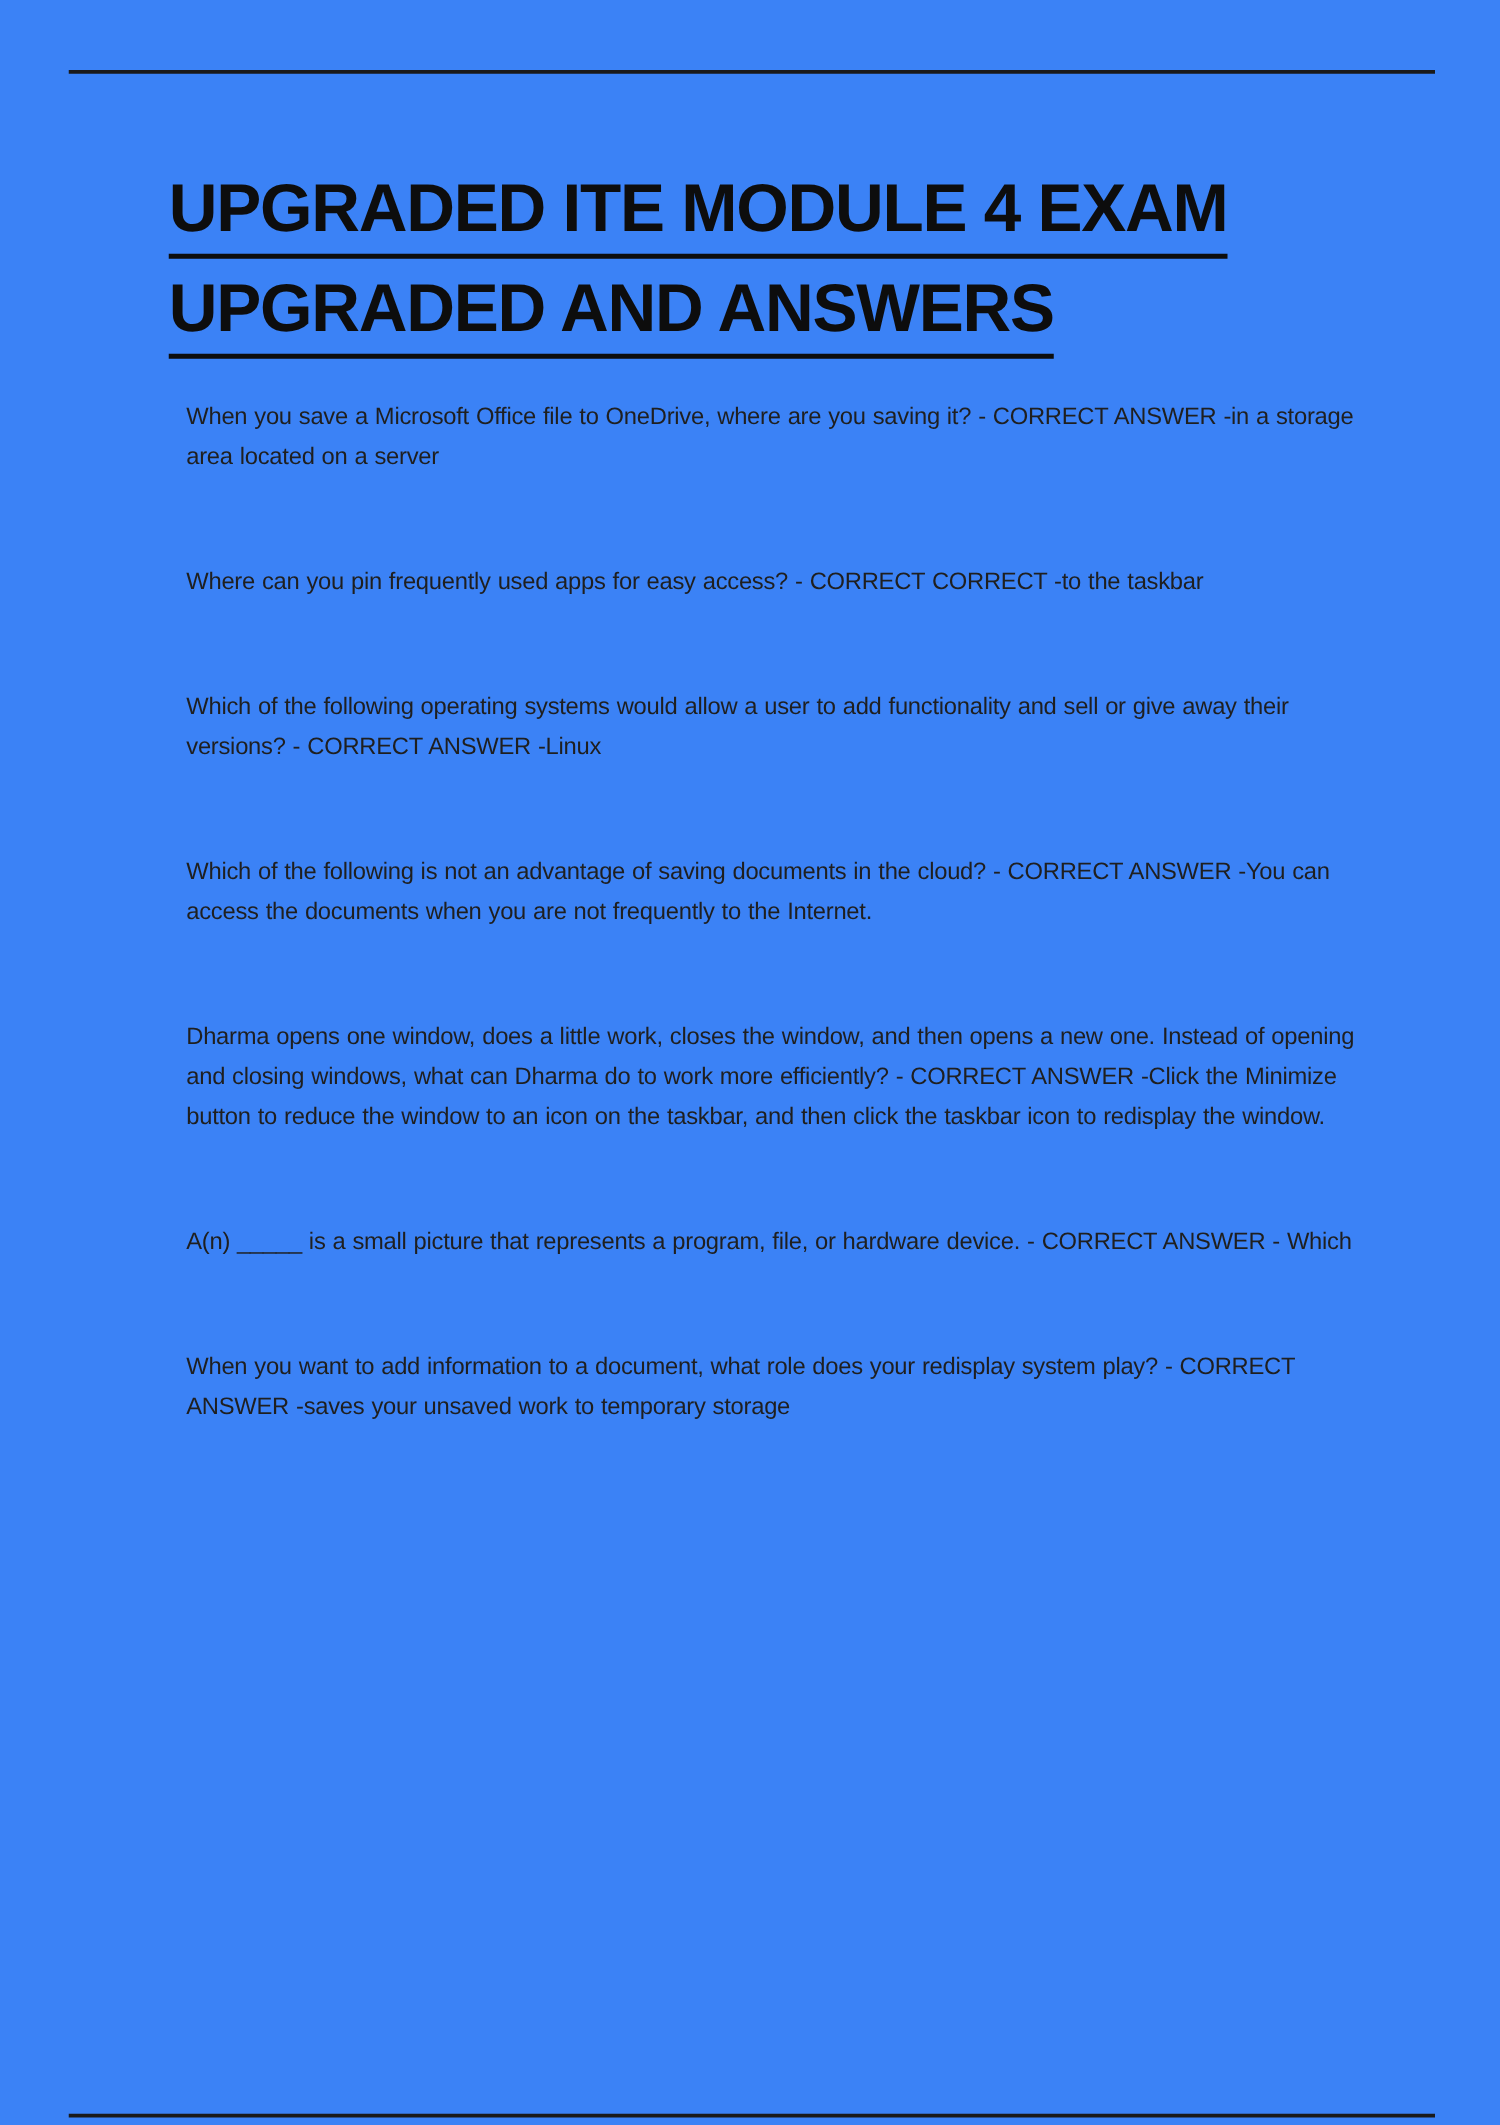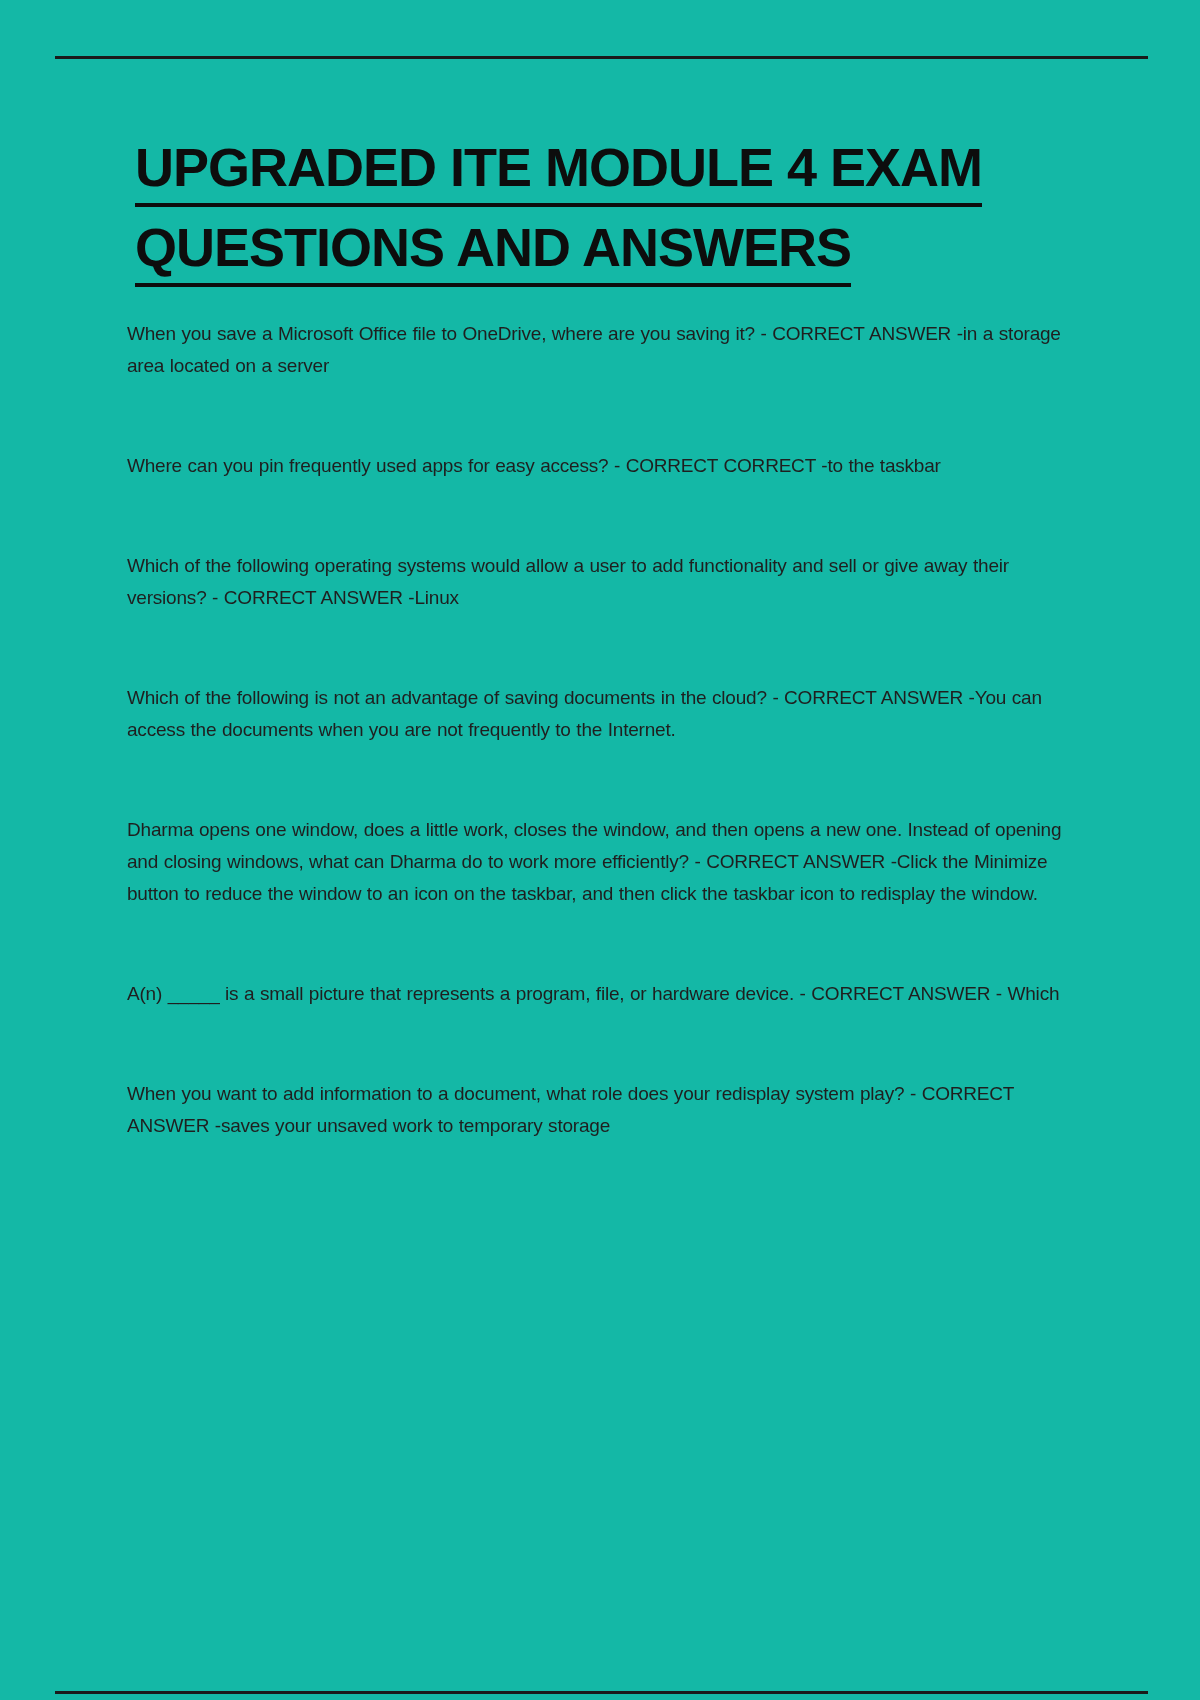--- a/index.html
+++ b/index.html
@@ -10,21 +10,21 @@
     width: 1200px;
     height: 1700px;
     background: #ffffff;
     position: relative;
     font-family: "Liberation Sans", sans-serif;
     overflow: hidden;
   }
   .page {
     position: absolute;
     inset: 0;
-    background: #14b8a6;
+    background: #3b82f6;
   }
   .rule {
     position: absolute;
     left: 55px;
     width: 1093px;
     height: 3px;
     background: #1a1a1a;
   }
   .rule.top { top: 56px; }
   .rule.bottom { top: 1691px; }
@@ -43,21 +43,21 @@
     line-height: 54px;
     letter-spacing: -1px;
     padding-bottom: 9px;
     border-bottom: 4px solid #0d0d0d;
     margin: 0 0 13px 0;
     white-space: nowrap;
   }
 
   .content {
     position: absolute;
-    left: 127px;
+    left: 149px;
     top: 318px;
     width: 940px;
     color: #1f1f1f;
   }
   .content p {
     margin: 0 0 68px 0;
     font-size: 19px;
     line-height: 32px;
     letter-spacing: -0.2px;
     word-spacing: 0.5px;
@@ -65,21 +65,21 @@
 </style>
 </head>
 <body>
 
 <div class="page">
 
   <div class="rule top"></div>
 
   <h1 class="title-block" style="margin:0;">
     <span class="title-line">UPGRADED ITE MODULE 4 EXAM</span>
-    <span class="title-line">QUESTIONS AND ANSWERS</span>
+    <span class="title-line">UPGRADED AND ANSWERS</span>
   </h1>
 
   <div class="content">
     <p>When you save a Microsoft Office file to OneDrive, where are you saving it? - CORRECT ANSWER -in a storage area located on a server</p>
     <p>Where can you pin frequently used apps for easy access? - CORRECT CORRECT -to the taskbar</p>
     <p>Which of the following operating systems would allow a user to add functionality and sell or give away their versions? - CORRECT ANSWER -Linux</p>
     <p>Which of the following is not an advantage of saving documents in the cloud? - CORRECT ANSWER -You can access the documents when you are not frequently to the Internet.</p>
     <p>Dharma opens one window, does a little work, closes the window, and then opens a new one. Instead of opening and closing windows, what can Dharma do to work more efficiently? - CORRECT ANSWER -Click the Minimize button to reduce the window to an icon on the taskbar, and then click the taskbar icon to redisplay the window.</p>
     <p>A(n) _____ is a small picture that represents a program, file, or hardware device. - CORRECT ANSWER - Which</p>
     <p>When you want to add information to a document, what role does your redisplay system play? - CORRECT ANSWER -saves your unsaved work to temporary storage</p>

